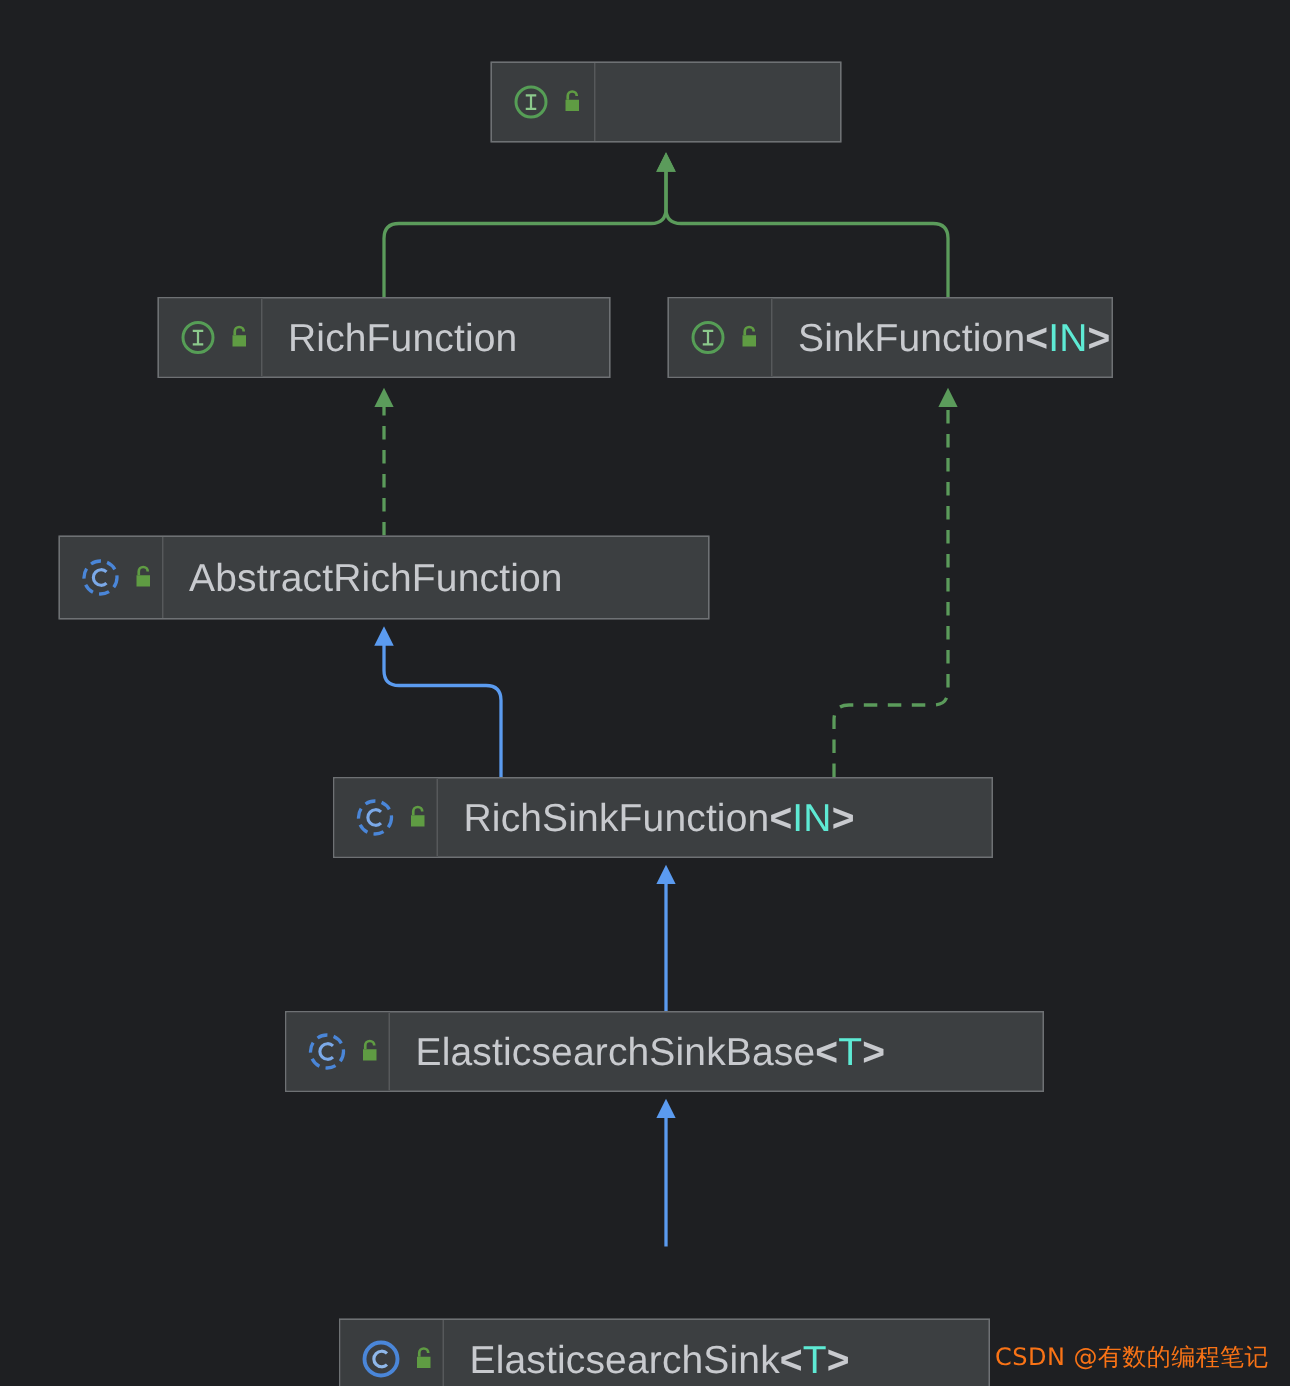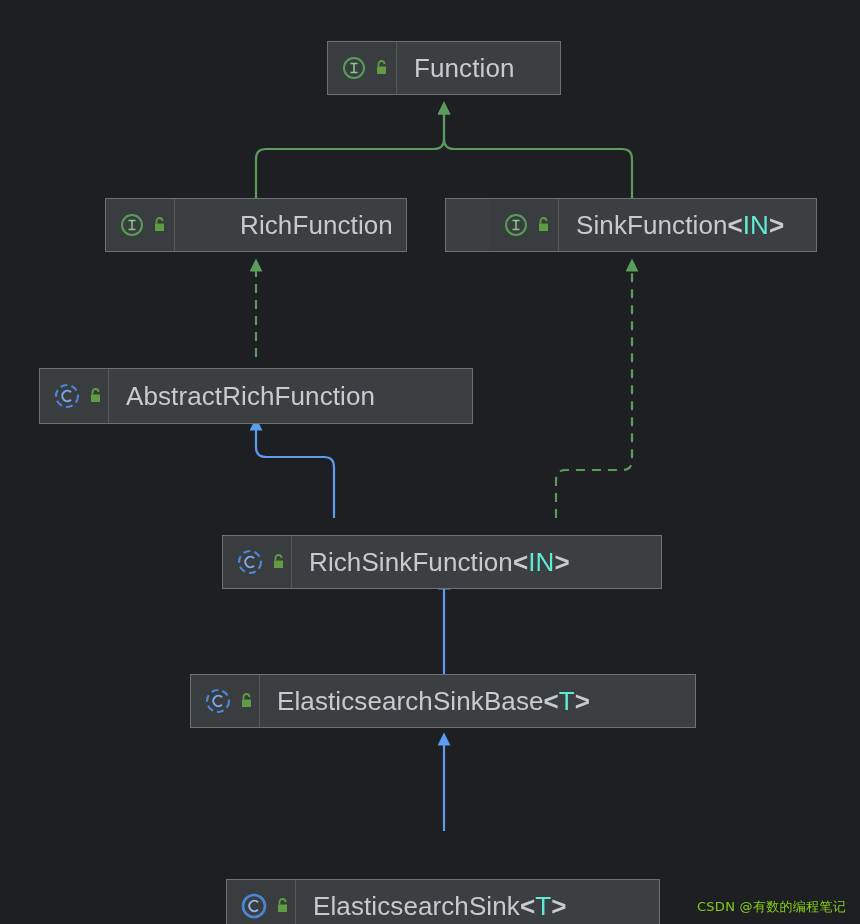--- a/index.html
+++ b/index.html
@@ -56,22 +56,22 @@
   .node-label .generic-param { color: #5eead4; }
 
   .icon-svg { display: block; }
 
   
   #watermark {
     position: absolute;
     right: 14px;
     bottom: 8px;
     z-index: 3;
-    font-size: 13px;
-    color: #84cc16;
+    font-size: 16px;
+    color: #f97316;
     font-family: "DejaVu Sans", "Liberation Sans", sans-serif;
     letter-spacing: 0.3px;
   }
 </style>
 </head>
 <body>
 
 <div id="diagram-canvas">
 
   <svg id="edge-layer" viewBox="0 0 860 924" width="860" height="924" xmlns="http://www.w3.org/2000/svg">
@@ -107,46 +107,43 @@
           <path d="M9.5,8.5 H16.5 M13,8.5 V17.5 M9.5,17.5 H16.5" stroke="#8cc98c" stroke-width="1.5" fill="none"></path>
         </svg>
       </span>
       <span>
         <svg class="icon-svg" width="16" height="18" viewBox="0 0 16 18">
           <path d="M4.5,7.5 V5 A3,3 0 0,1 10.5,5" fill="none" stroke="#5f9c43" stroke-width="1.8"></path>
           <rect x="3" y="7.5" width="9" height="7.5" fill="#5f9c43"></rect>
         </svg>
       </span>
     </div>
-    <div class="node-label">
-      <span>Function</span>
-    </div>
-  </div>
-
-  <div class="uml-node" style="left:105px; top:198px; width:302px; height:54px;gap:48px;">
+  </div>
+
+  <div class="uml-node" style="left:105px; top:198px; width:302px; height:54px;">
     <div class="node-gutter" style="width:69px;">
       <span>
         <svg class="icon-svg" width="26" height="26" viewBox="0 0 26 26">
           <circle cx="13" cy="13" r="10" fill="none" stroke="#569e56" stroke-width="2"></circle>
           <path d="M9.5,8.5 H16.5 M13,8.5 V17.5 M9.5,17.5 H16.5" stroke="#8cc98c" stroke-width="1.5" fill="none"></path>
         </svg>
       </span>
       <span>
         <svg class="icon-svg" width="16" height="18" viewBox="0 0 16 18">
           <path d="M4.5,7.5 V5 A3,3 0 0,1 10.5,5" fill="none" stroke="#5f9c43" stroke-width="1.8"></path>
           <rect x="3" y="7.5" width="9" height="7.5" fill="#5f9c43"></rect>
         </svg>
       </span>
     </div>
     <div class="node-label">
       <span>RichFunction</span>
     </div>
   </div>
 
-  <div class="uml-node" style="left:445px; top:198px; width:372px; height:54px;padding-left:44px;">
+  <div class="uml-node" style="left:445px; top:198px; width:297px; height:54px;">
     <div class="node-gutter" style="width:69px;">
       <span>
         <svg class="icon-svg" width="26" height="26" viewBox="0 0 26 26">
           <circle cx="13" cy="13" r="10" fill="none" stroke="#569e56" stroke-width="2"></circle>
           <path d="M9.5,8.5 H16.5 M13,8.5 V17.5 M9.5,17.5 H16.5" stroke="#8cc98c" stroke-width="1.5" fill="none"></path>
         </svg>
       </span>
       <span>
         <svg class="icon-svg" width="16" height="18" viewBox="0 0 16 18">
           <path d="M4.5,7.5 V5 A3,3 0 0,1 10.5,5" fill="none" stroke="#5f9c43" stroke-width="1.8"></path>
@@ -155,41 +152,41 @@
       </span>
     </div>
     <div class="node-label">
       <span>SinkFunction</span>
         <span class="generic-bracket">&lt;</span>
         <span class="generic-param">IN</span>
         <span class="generic-bracket">&gt;</span>
     </div>
   </div>
 
-  <div class="uml-node" style="left:39px; top:368px; width:434px; height:56px;">
+  <div class="uml-node" style="left:39px; top:357px; width:434px; height:56px;">
     <div class="node-gutter" style="width:69px;">
       <span>
         <svg class="icon-svg" width="28" height="28" viewBox="0 0 28 28">
           <circle cx="14" cy="14" r="11" fill="none" stroke="#4a86d8" stroke-width="2.2" stroke-dasharray="7 4.2"></circle>
           <path d="M18,10.2 A5.2,5.2 0 1,0 18,17.8" fill="none" stroke="#7ba9e8" stroke-width="2.1"></path>
         </svg>
       </span>
       <span>
         <svg class="icon-svg" width="16" height="18" viewBox="0 0 16 18">
           <path d="M4.5,7.5 V5 A3,3 0 0,1 10.5,5" fill="none" stroke="#5f9c43" stroke-width="1.8"></path>
           <rect x="3" y="7.5" width="9" height="7.5" fill="#5f9c43"></rect>
         </svg>
       </span>
     </div>
     <div class="node-label">
       <span>AbstractRichFunction</span>
     </div>
   </div>
 
-  <div class="uml-node" style="left:222px; top:518px; width:440px; height:54px;margin-top:17px;">
+  <div class="uml-node" style="left:222px; top:518px; width:440px; height:54px;">
     <div class="node-gutter" style="width:69px;">
       <span>
         <svg class="icon-svg" width="28" height="28" viewBox="0 0 28 28">
           <circle cx="14" cy="14" r="11" fill="none" stroke="#4a86d8" stroke-width="2.2" stroke-dasharray="7 4.2"></circle>
           <path d="M18,10.2 A5.2,5.2 0 1,0 18,17.8" fill="none" stroke="#7ba9e8" stroke-width="2.1"></path>
         </svg>
       </span>
       <span>
         <svg class="icon-svg" width="16" height="18" viewBox="0 0 16 18">
           <path d="M4.5,7.5 V5 A3,3 0 0,1 10.5,5" fill="none" stroke="#5f9c43" stroke-width="1.8"></path>

